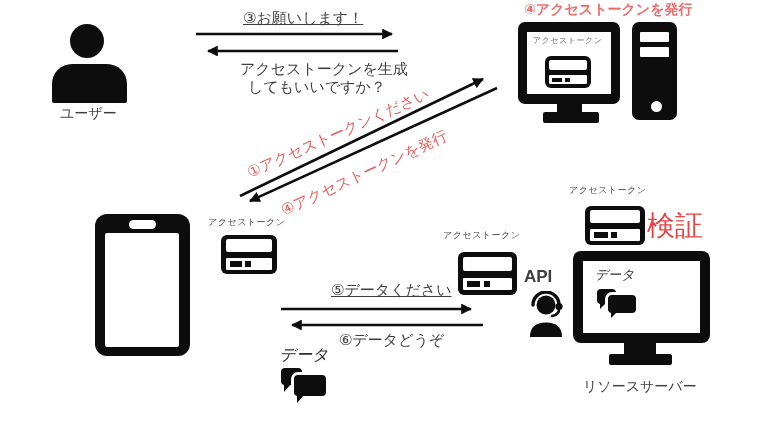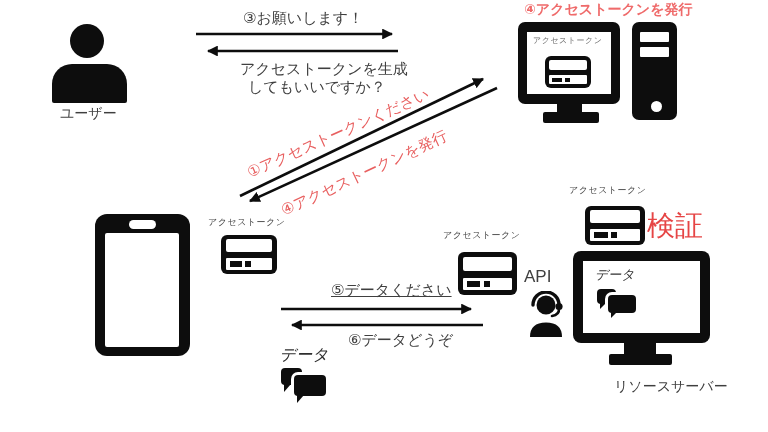--- a/index.html
+++ b/index.html
@@ -70,21 +70,21 @@
     <line x1="240" y1="196" x2="483" y2="79" marker-end="url(#ah)"></line>
     <line x1="497" y1="88" x2="250" y2="201" marker-end="url(#ah)"></line>
     <line x1="281" y1="309" x2="471" y2="309" marker-end="url(#ah)"></line>
     <line x1="483" y1="325" x2="292" y2="325" marker-end="url(#ah)"></line>
   </svg>
 
   <div class="p-head"></div>
   <div class="p-body"></div>
   <div class="lbl" style="left:60px;top:105px;font-size:14px;">ユーザー</div>
 
-  <div class="lbl" style="left:243px;top:9px;font-size:15px;">③お願いします！</div>
+  <div class="lbl" style="left:243px;top:9px;font-size:15px;text-decoration:underline;">③お願いします！</div>
   <div class="lbl" style="left:240px;top:60px;font-size:15px;">アクセストークンを生成</div>
   <div class="lbl" style="left:232px;top:78px;font-size:15px;margin-left:16px;">してもいいですか？</div>
 
   <div class="lbl" style="left:338px;top:133px;font-size:15px;color:#e85f5f;transform:translate(-50%,-50%) rotate(-24deg);">①アクセストークンください</div>
   <div class="lbl" style="left:364px;top:173px;font-size:15px;color:#e85f5f;transform:translate(-50%,-50%) rotate(-25deg);">④アクセストークンを発行</div>
 
   <div class="lbl red" style="left:524px;top:1px;font-size:14px;font-weight:bold;">④アクセストークンを発行</div>
   <div class="monitor" style="left:518px;top:22px;width:102px;height:82px;border-radius:7px;">
     <div class="mon-screen" style="left:9px;top:10px;width:84px;height:62px;">
       <div class="lbl tiny" style="left:6px;top:4px;font-size:8px;color:#6f6f6f;position:absolute;">アクセストークン</div>
@@ -113,37 +113,37 @@
   <div class="lbl tiny" style="left:208px;top:217px;">アクセストークン</div>
   <div class="token-card" style="left:221px;top:235px;width:56px;height:39px;">
     <div class="tc-top"></div>
     <div class="tc-bottom">
         <span class="dash d1"></span>
         <span class="dash d2"></span>
       </div>
   </div>
 
   <div class="lbl" style="left:331px;top:281px;font-size:15px;text-decoration:underline;">⑤データください</div>
-  <div class="lbl" style="left:348px;top:331px;font-size:15px;">⑥データどうぞ</div>
+  <div class="lbl" style="left:339px;top:331px;font-size:15px;">⑥データどうぞ</div>
 
   <div class="lbl slant" style="left:281px;top:345px;font-size:16px;color:#2e2e2e;">データ</div>
   <div class="bubbles big" style="left:281px;top:368px;width:50px;height:38px;">
     <div class="bubble back"></div>
     <div class="bubble front"></div>
   </div>
 
   <div class="lbl tiny" style="left:443px;top:230px;">アクセストークン</div>
   <div class="token-card" style="left:458px;top:252px;width:59px;height:43px;">
     <div class="tc-top"></div>
     <div class="tc-bottom">
         <span class="dash d1"></span>
         <span class="dash d2"></span>
       </div>
   </div>
-  <div class="lbl" style="left:524px;top:267px;font-size:17px;">API</div>
+  <div class="lbl" style="left:524px;top:267px;font-size:17px;font-weight:bold;">API</div>
   <svg class="abs" style="left:528px;top:291px;" width="40" height="46" viewBox="0 0 40 46">
     <circle cx="18" cy="14" r="9.5" fill="#0d0d0d"></circle>
     <path d="M5,14 a13,13 0 0,1 26,0" fill="none" stroke="#0d0d0d" stroke-width="3.4" stroke-linecap="round"></path>
     <circle cx="31" cy="15.5" r="3.6" fill="#0d0d0d"></circle>
     <path d="M31,17 q0.5,7 -7,8" fill="none" stroke="#0d0d0d" stroke-width="2.6" stroke-linecap="round"></path>
     <path d="M2,46 q0,-14.5 16,-14.5 q16,0 16,14.5 z" fill="#0d0d0d"></path>
   </svg>
 
   <div class="lbl tiny" style="left:569px;top:185px;">アクセストークン</div>
   <div class="token-card" style="left:585px;top:206px;width:60px;height:39px;">
@@ -159,15 +159,15 @@
     <div class="mon-screen" style="left:10px;top:10px;width:117px;height:72px;">
       <div class="lbl slant" style="left:13px;top:6px;font-size:13px;color:#2e2e2e;position:absolute;">データ</div>
       <div class="bubbles small" style="left:14px;top:28px;width:44px;height:32px;">
         <div class="bubble back"></div>
         <div class="bubble front"></div>
       </div>
     </div>
   </div>
   <div class="stand" style="left:624px;top:343px;width:32px;height:12px;"></div>
   <div class="stand" style="left:609px;top:354px;width:63px;height:11px;border-radius:2px;"></div>
-  <div class="lbl" style="left:583px;top:378px;font-size:14px;margin-left:31px;">リソースサーバー</div>
+  <div class="lbl" style="left:583px;top:378px;font-size:14px;">リソースサーバー</div>
 
 </div>
 
 </body></html>

